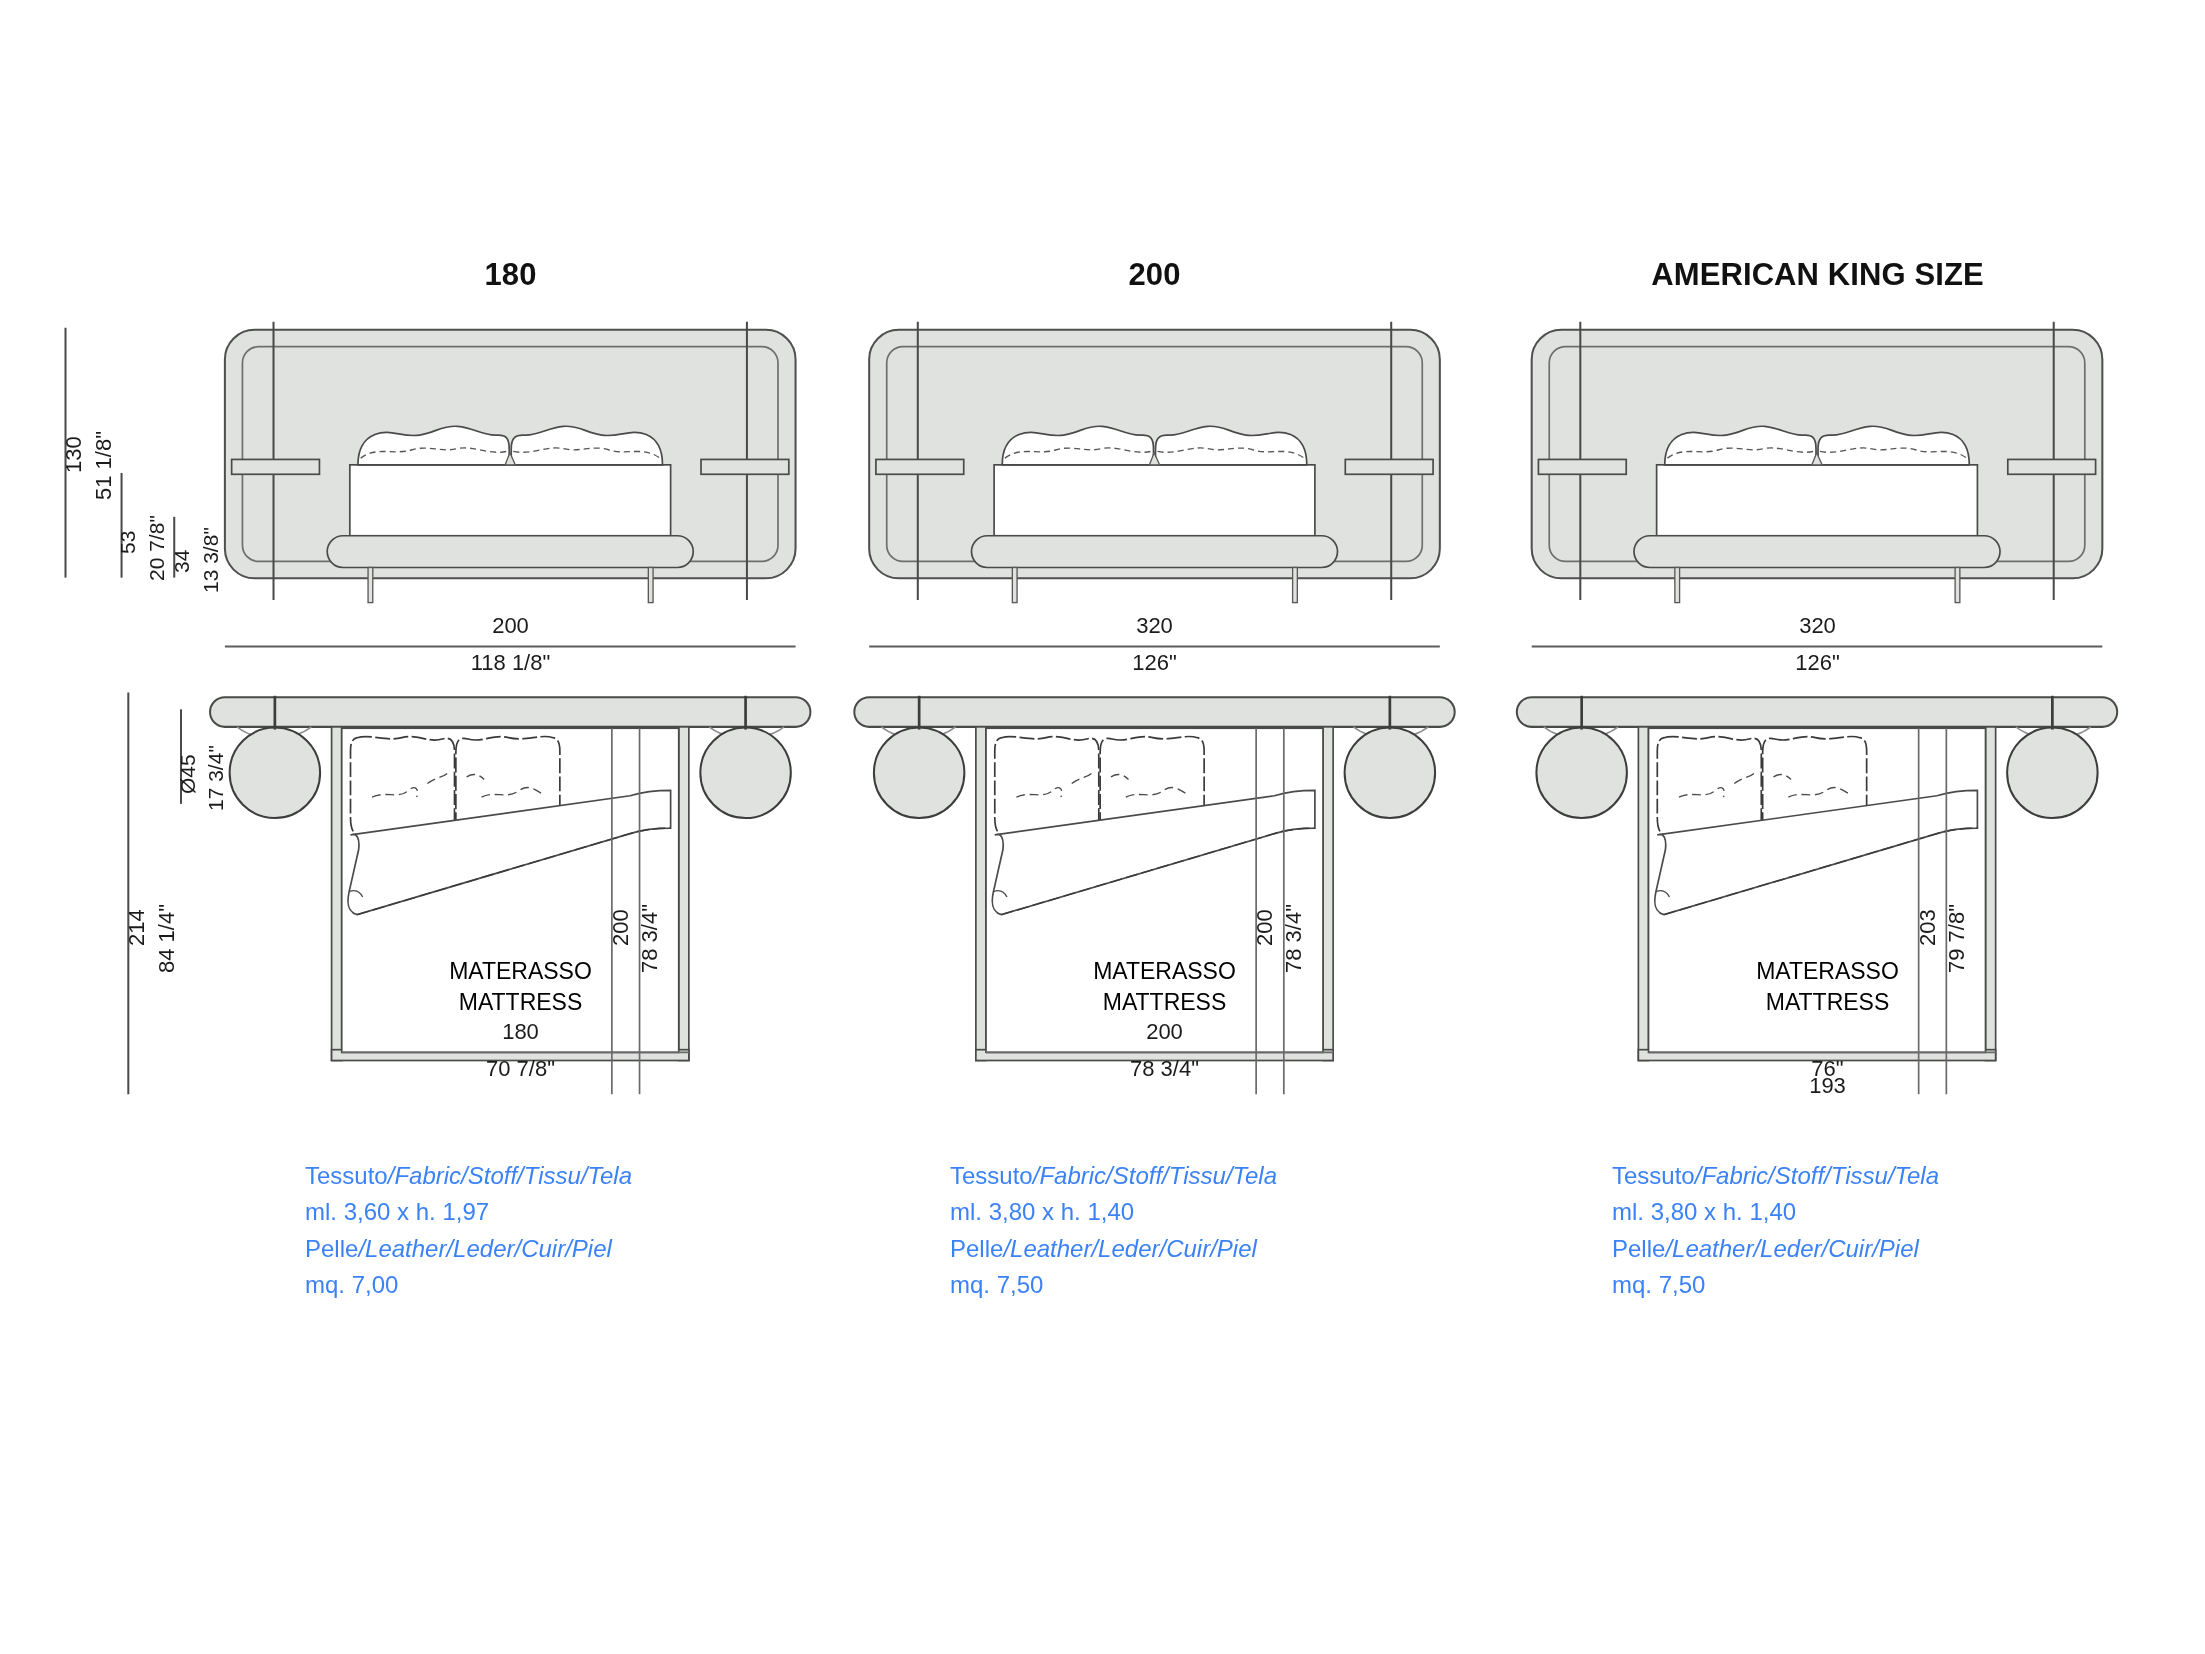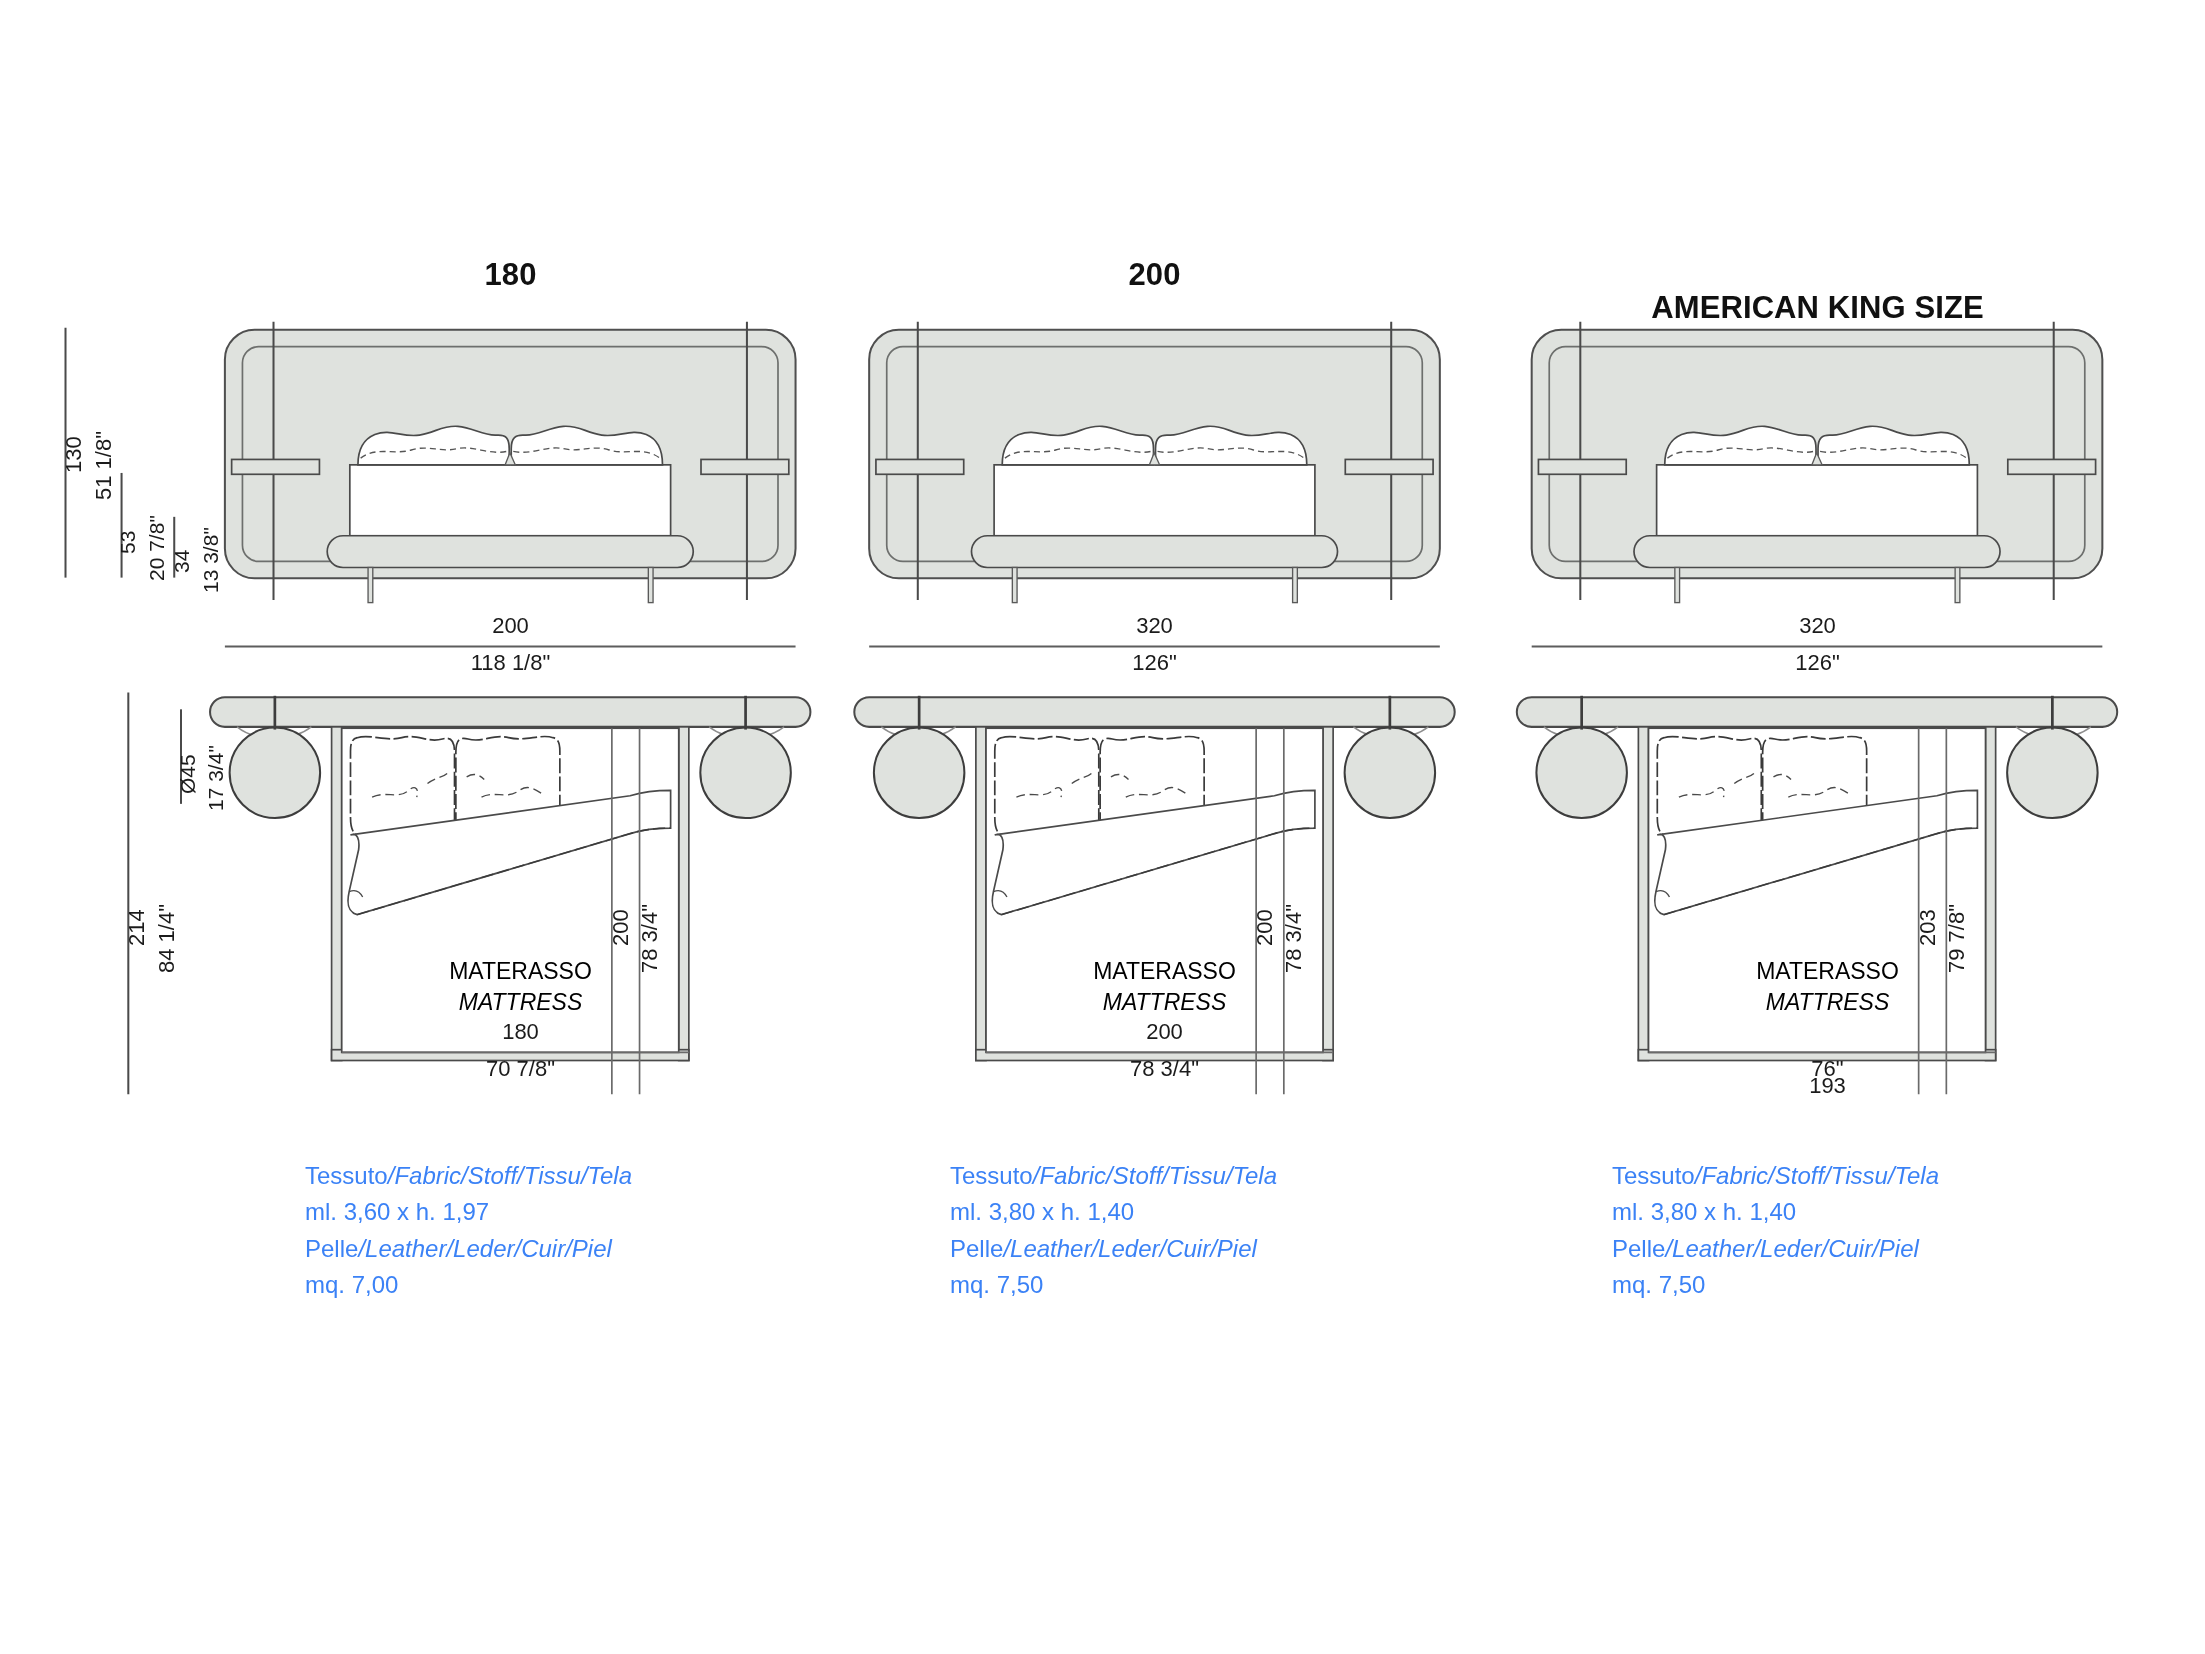--- a/index.html
+++ b/index.html
@@ -59,21 +59,21 @@
     transform: rotate(-90deg);
   }
   .mat-label {
     position: absolute;
     text-align: center;
     white-space: nowrap;
     font-size: 23px;
     color: #000000;
     line-height: 1.35;
   }
-  .mat-label .ital { font-style: italic; display:block; }
+  .mat-label .ital { display:block; }
 </style>
 </head>
 <body>
 
 <div class="sheet">
 
 <svg class="drawing" viewBox="0 0 3265 2450">
   <defs>
 
     <g id="elevationGroup">
@@ -202,21 +202,21 @@
   </g>
   <g stroke="#6a6a6a" stroke-width="2.5" fill="none">
     <line x1="2841" y1="1078" x2="2841" y2="1620"></line>
     <line x1="2882" y1="1078" x2="2882" y2="1620"></line>
     <line x1="2441" y1="1558" x2="2955" y2="1558"></line>
   </g>
 </svg>
 
 <div class="col-title" style="left:225px; top:257px; width:571px;">180</div>
 <div class="col-title" style="left:869px; top:257px; width:571px;">200</div>
-<div class="col-title" style="left:1532px; top:257px; width:571px;margin-top:33px;">AMERICAN KING SIZE</div>
+<div class="col-title" style="left:1532px; top:257px; width:571px;">AMERICAN KING SIZE</div>
 
 <div class="dim vert" style="left:61px; top:473px;">130</div>
 <div class="dim vert" style="left:91px; top:500px;">51 1/8"</div>
 
 <div class="dim vert small" style="left:116px; top:554px;">53</div>
 <div class="dim vert small" style="left:145px; top:581px;">20 7/8"</div>
 
 <div class="dim vert small" style="left:170px; top:573px;">34</div>
 <div class="dim vert small" style="left:199px; top:593px;">13 3/8"</div>
 

